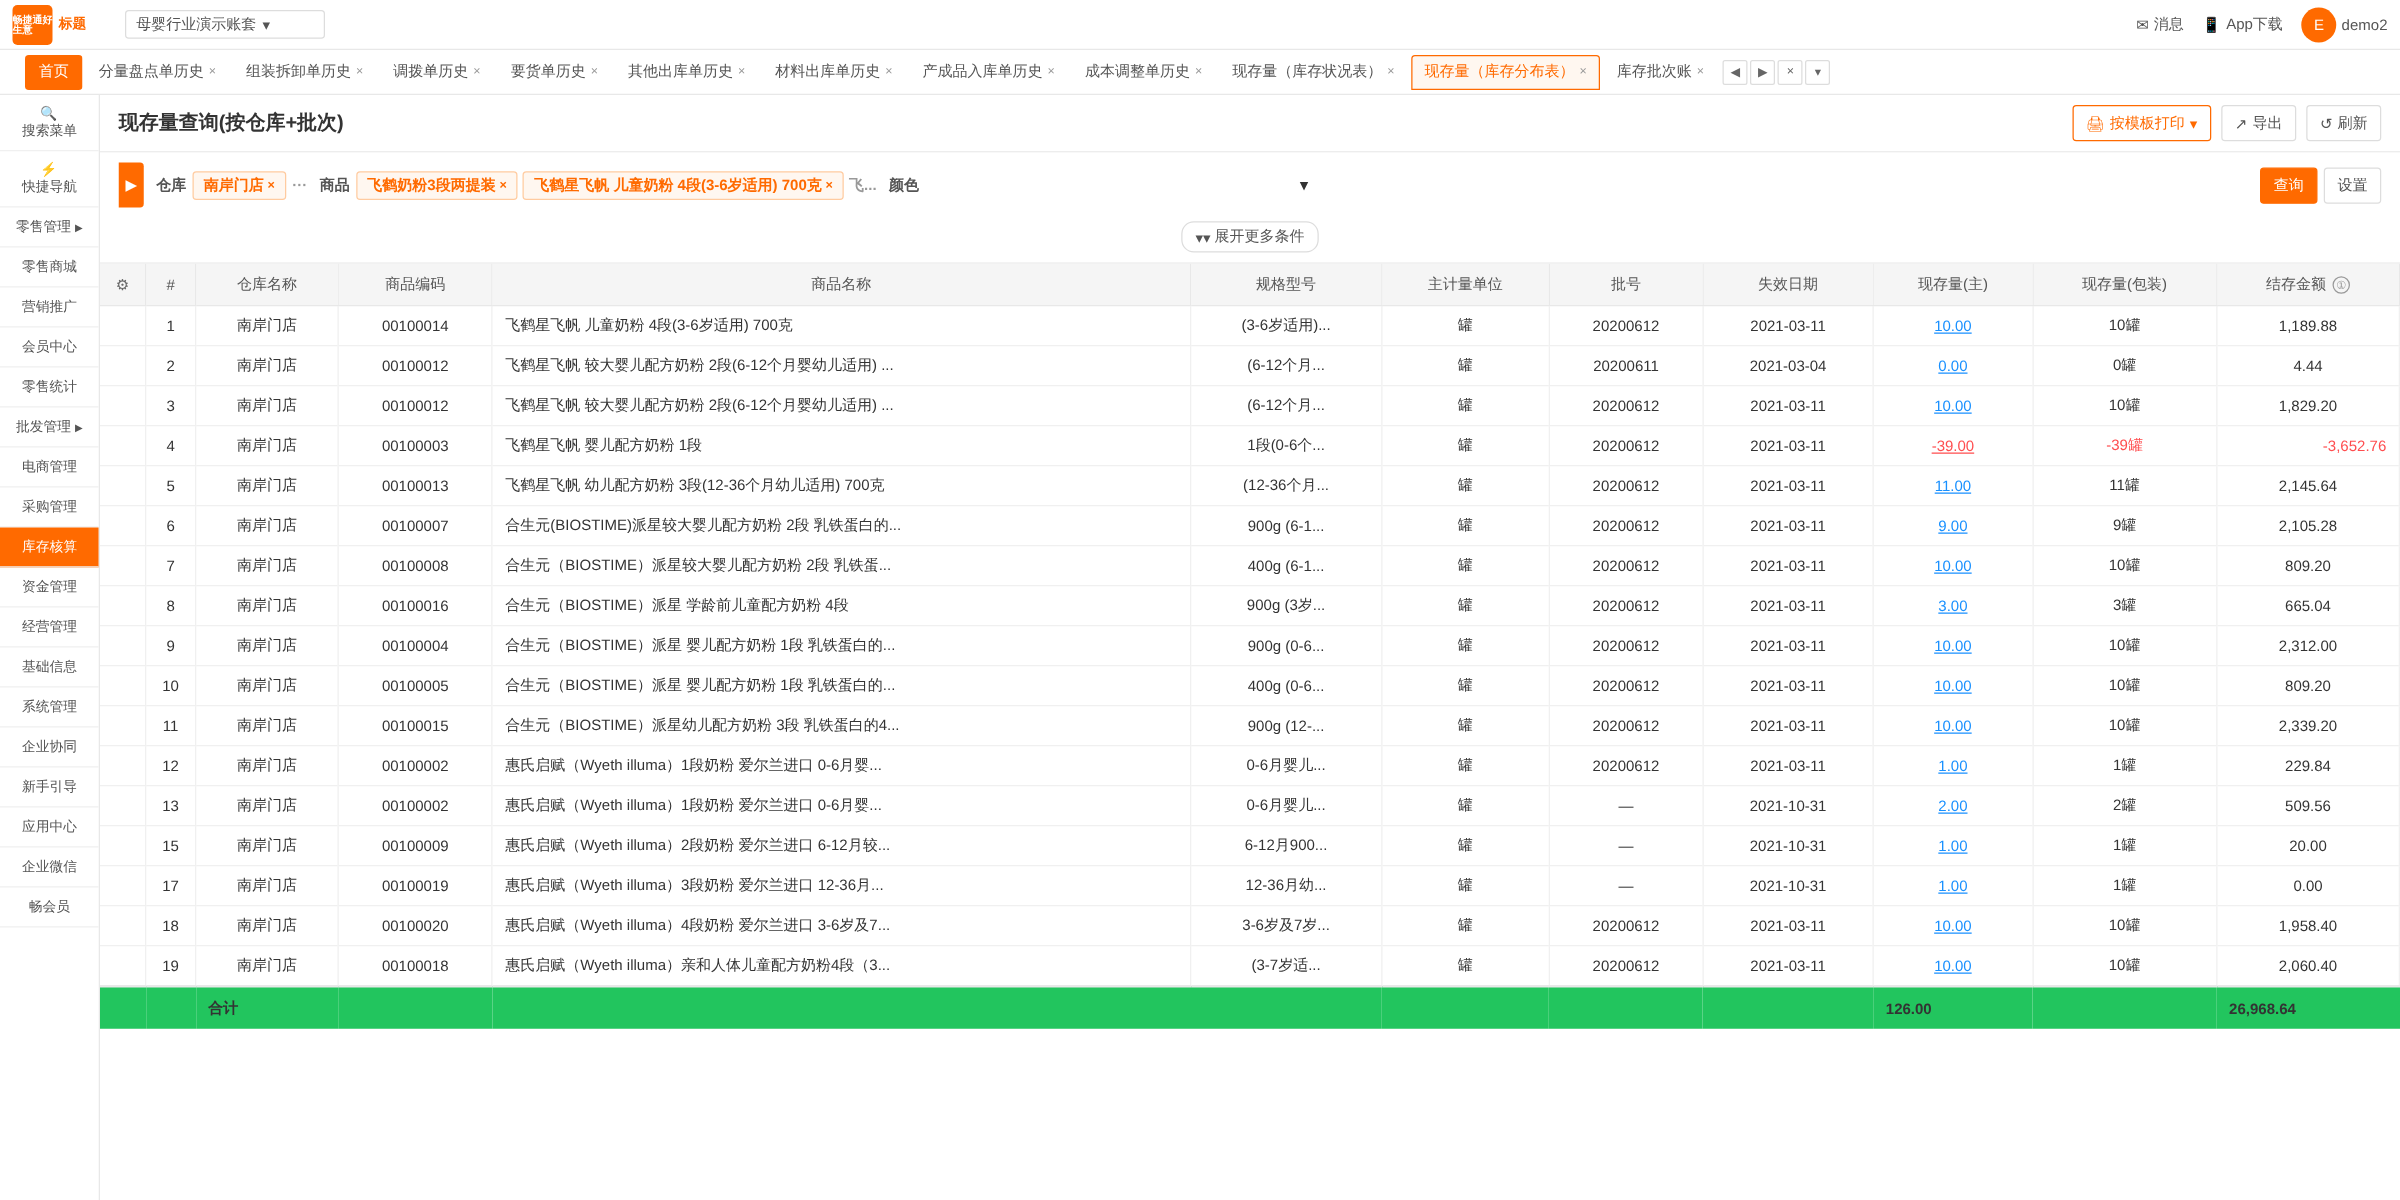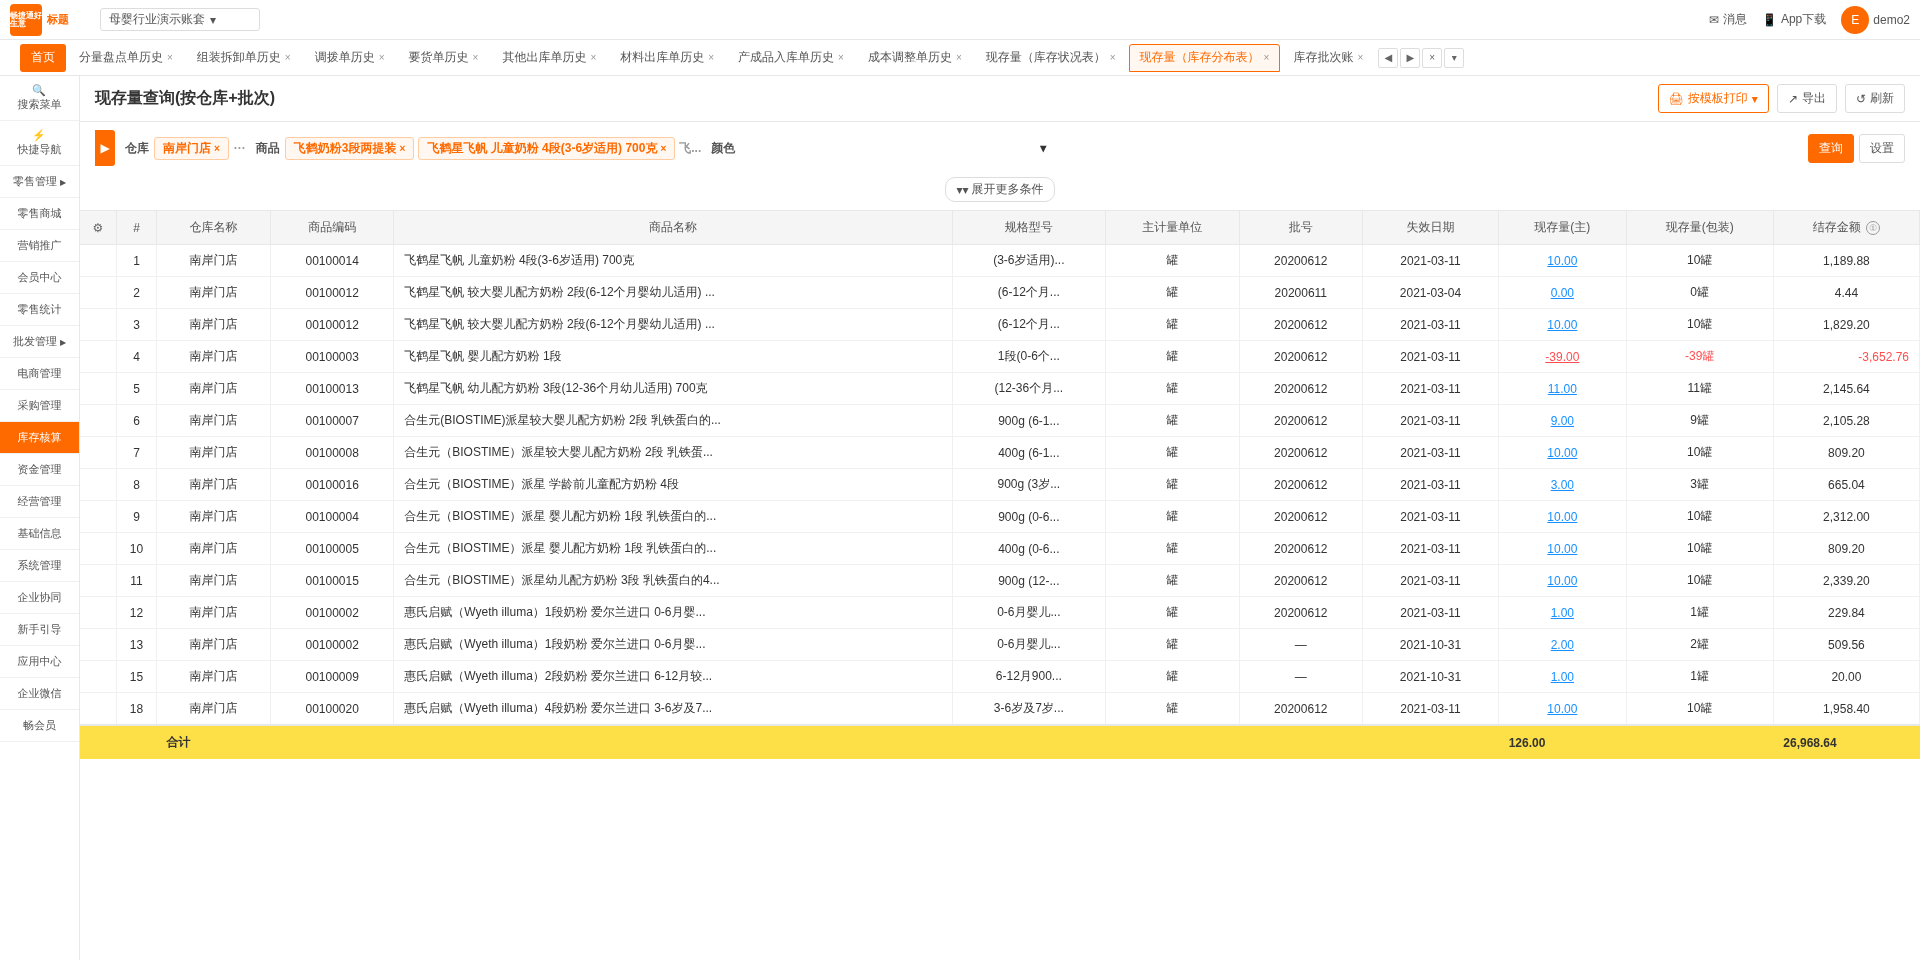--- a/index.html
+++ b/index.html
@@ -61,21 +61,21 @@
 
     
     .table-container { flex: 1; overflow: auto; background: #fff; }
     table { width: 100%; border-collapse: collapse; font-size: 12px; }
     thead tr { background: #f5f5f5; }
     thead th { padding: 8px 10px; text-align: center; border-bottom: 1px solid #e8e8e8; border-right: 1px solid #e8e8e8; font-weight: normal; color: #555; white-space: nowrap; position: sticky; top: 0; background: #f5f5f5; z-index: 10; }
     tbody tr { border-bottom: 1px solid #f0f0f0; }
     tbody td { padding: 7px 10px; text-align: center; border-right: 1px solid #f0f0f0; color: #333; white-space: nowrap; }
     tbody td.left { text-align: left; }
     .link-text { color: #1890ff; text-decoration: underline; cursor: pointer; }
-    .footer-row { background: #fde047; font-weight: bold; }
+    .footer-row { background: #22c55e; font-weight: bold; }
     .footer-row td { padding: 8px 10px; border-top: 2px solid #e8e8e8; }
     .settings-icon { width: 16px; height: 16px; display: inline-flex; align-items: center; justify-content: center; color: #666; cursor: pointer; }
     .info-icon { display: inline-flex; align-items: center; justify-content: center; width: 14px; height: 14px; border-radius: 50%; border: 1px solid #999; color: #999; font-size: 9px; cursor: pointer; margin-left: 2px; }
   </style>
 </head>
 <body>
 
 <div class="top-bar">
   <div class="logo-area">
     <div class="logo-icon">
@@ -514,31 +514,59 @@
     <td>6-12月900...</td>
     <td>罐</td>
     <td>—</td>
     <td>2021-10-31</td>
     <td style=""><span class="link-text" style="">1.00</span></td>
     <td style="">1罐</td>
     <td style="">20.00</td>
   </tr>
             <tr>
     <td></td>
+    <td>17</td>
+    <td>南岸门店</td>
+    <td>00100019</td>
+    <td class="left">惠氏启赋（Wyeth illuma）3段奶粉 爱尔兰进口 12-36月...</td>
+    <td>12-36月幼...</td>
+    <td>罐</td>
+    <td>—</td>
+    <td>2021-10-31</td>
+    <td style=""><span class="link-text" style="">1.00</span></td>
+    <td style="">1罐</td>
+    <td style="">0.00</td>
+  </tr>
+            <tr>
+    <td></td>
     <td>18</td>
     <td>南岸门店</td>
     <td>00100020</td>
     <td class="left">惠氏启赋（Wyeth illuma）4段奶粉 爱尔兰进口 3-6岁及7...</td>
     <td>3-6岁及7岁...</td>
     <td>罐</td>
     <td>20200612</td>
     <td>2021-03-11</td>
     <td style=""><span class="link-text" style="">10.00</span></td>
     <td style="">10罐</td>
     <td style="">1,958.40</td>
+  </tr>
+            <tr>
+    <td></td>
+    <td>19</td>
+    <td>南岸门店</td>
+    <td>00100018</td>
+    <td class="left">惠氏启赋（Wyeth illuma）亲和人体儿童配方奶粉4段（3...</td>
+    <td>(3-7岁适...</td>
+    <td>罐</td>
+    <td>20200612</td>
+    <td>2021-03-11</td>
+    <td style=""><span class="link-text" style="">10.00</span></td>
+    <td style="">10罐</td>
+    <td style="">2,060.40</td>
   </tr>
           </tbody>
         <tfoot>
           <tr class="footer-row">
             <td></td>
             <td></td>
             <td class="left">合计</td>
             <td></td>
             <td></td>
             <td></td>

